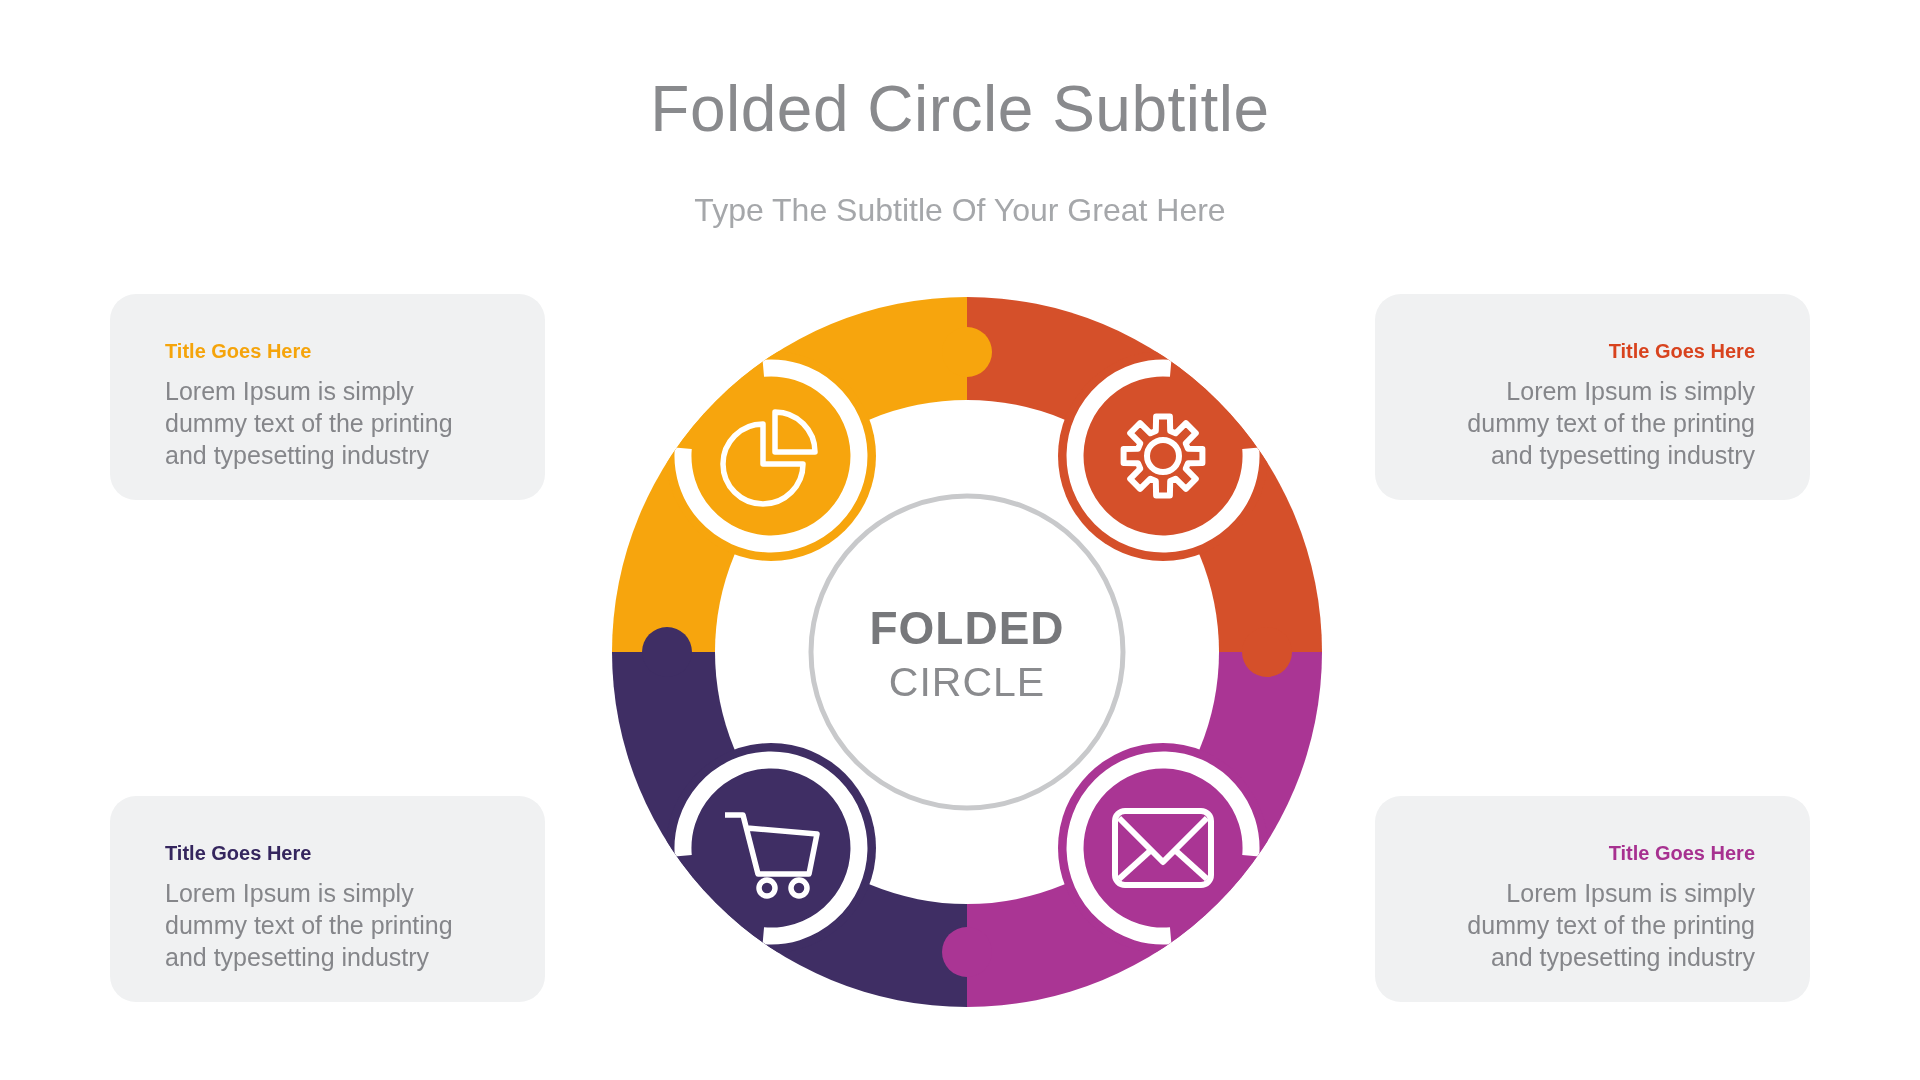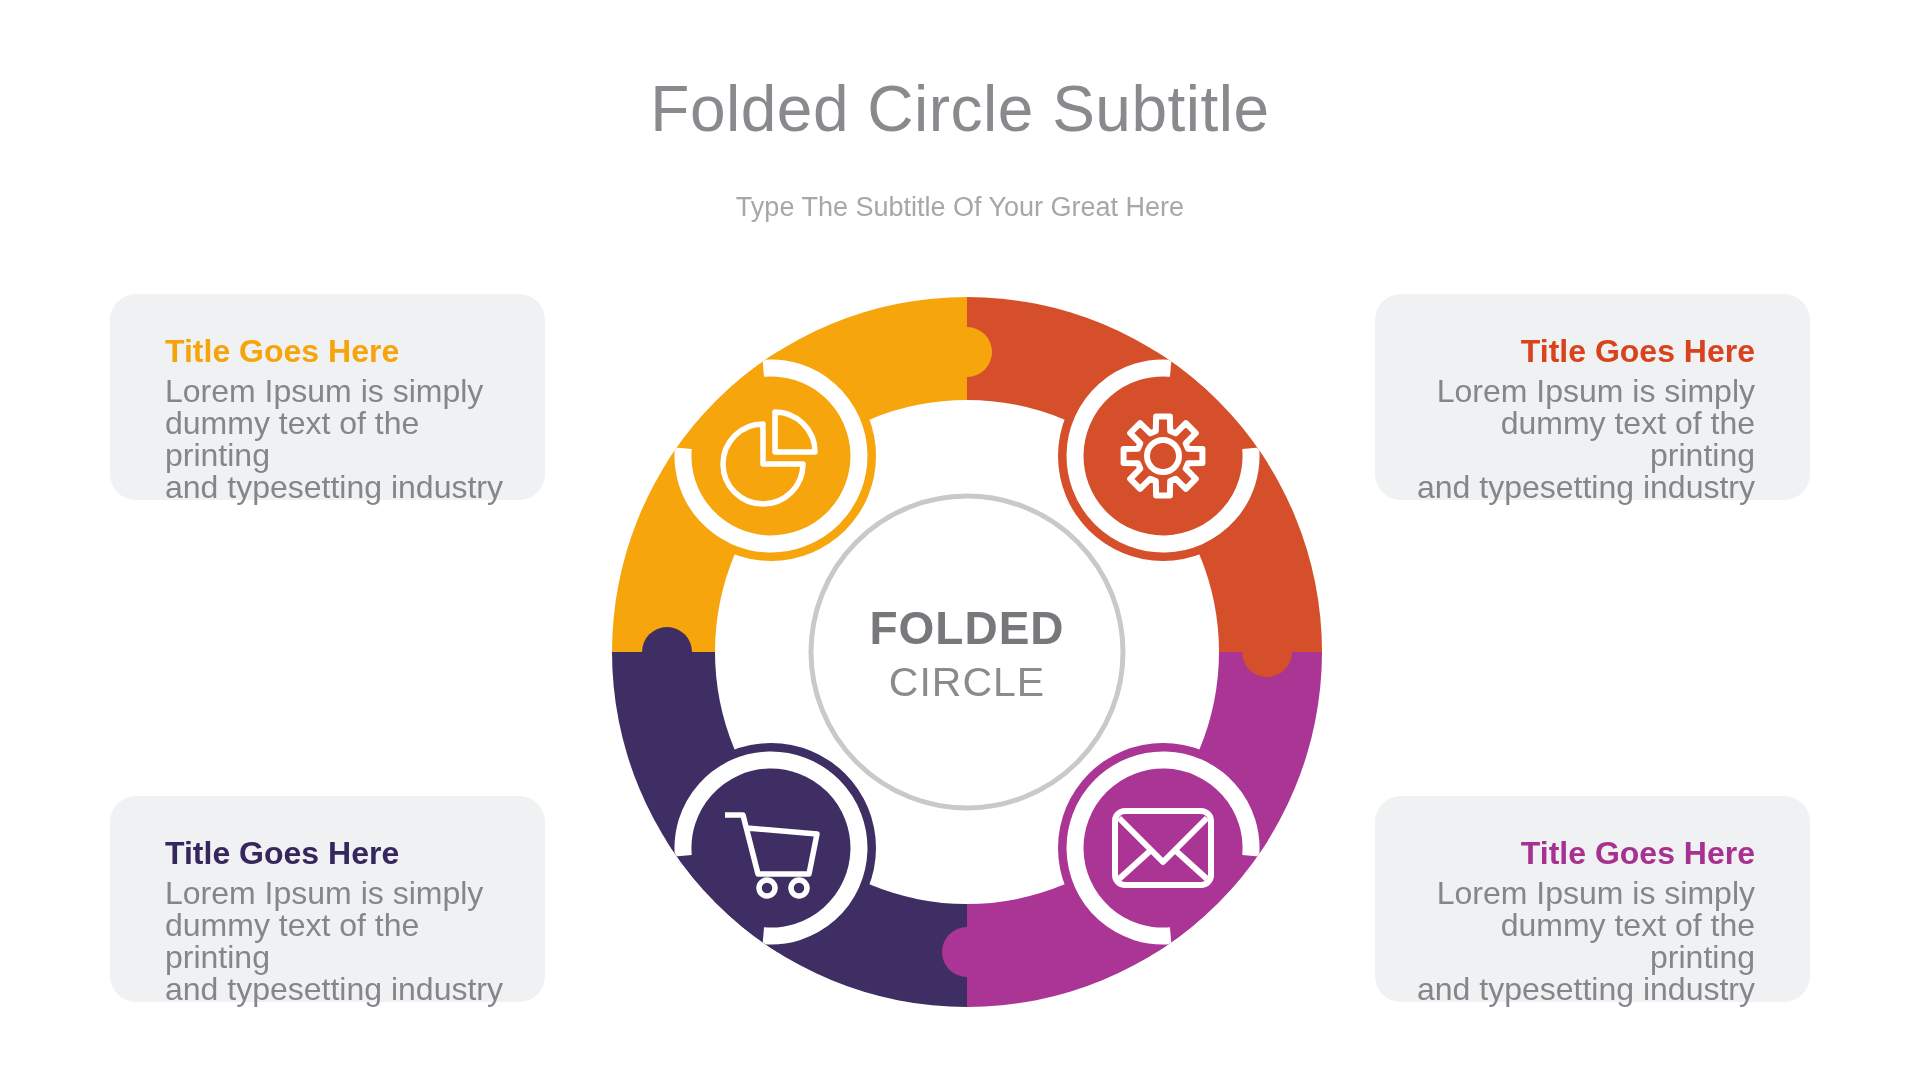--- a/index.html
+++ b/index.html
@@ -6,32 +6,32 @@
   body{
     width:1920px;height:1080px;background:#ffffff;overflow:hidden;position:relative;
     font-family:"Liberation Sans","DejaVu Sans",sans-serif;
   }
   .slide-title{
     position:absolute;top:72px;left:0;width:1920px;text-align:center;
     font-size:64px;font-weight:500;color:#898A8D;letter-spacing:0.5px;
   }
   .slide-subtitle{
     position:absolute;top:192px;left:0;width:1920px;text-align:center;
-    font-size:27px;font-weight:400;color:#A5A7AA;
+    font-size:32px;font-weight:400;color:#A5A7AA;
   }
   .callout{
     position:absolute;width:435px;height:206px;background:#F0F1F2;border-radius:26px;
     box-sizing:border-box;padding-top:40px;
   }
   .callout.left{left:110px;padding-left:55px;padding-right:40px;text-align:left;}
   .callout.right{left:1375px;padding-right:55px;padding-left:40px;text-align:right;}
   .callout.top{top:294px;}
   .callout.bottom{top:796px;}
-  .callout-title{font-size:32px;font-weight:bold;line-height:34px;margin-bottom:7px;}
-  .callout-body{font-size:32px;color:#85868A;line-height:32px;}
+  .callout-title{font-size:20px;font-weight:bold;line-height:34px;margin-bottom:7px;}
+  .callout-body{font-size:25px;color:#85868A;line-height:32px;}
   .diagram-svg{position:absolute;left:597px;top:282px;width:740px;height:740px;}
   .center-label-bold{font-size:46px;font-weight:bold;fill:#77787B;letter-spacing:1px;}
   .center-label-light{font-size:41px;font-weight:400;fill:#8A8B8E;letter-spacing:1px;}
 </style>
 </head>
 <body>
 
 <div class="slide-title">Folded Circle Subtitle</div>
 <div class="slide-subtitle">Type The Subtitle Of Your Great Here</div>
 

